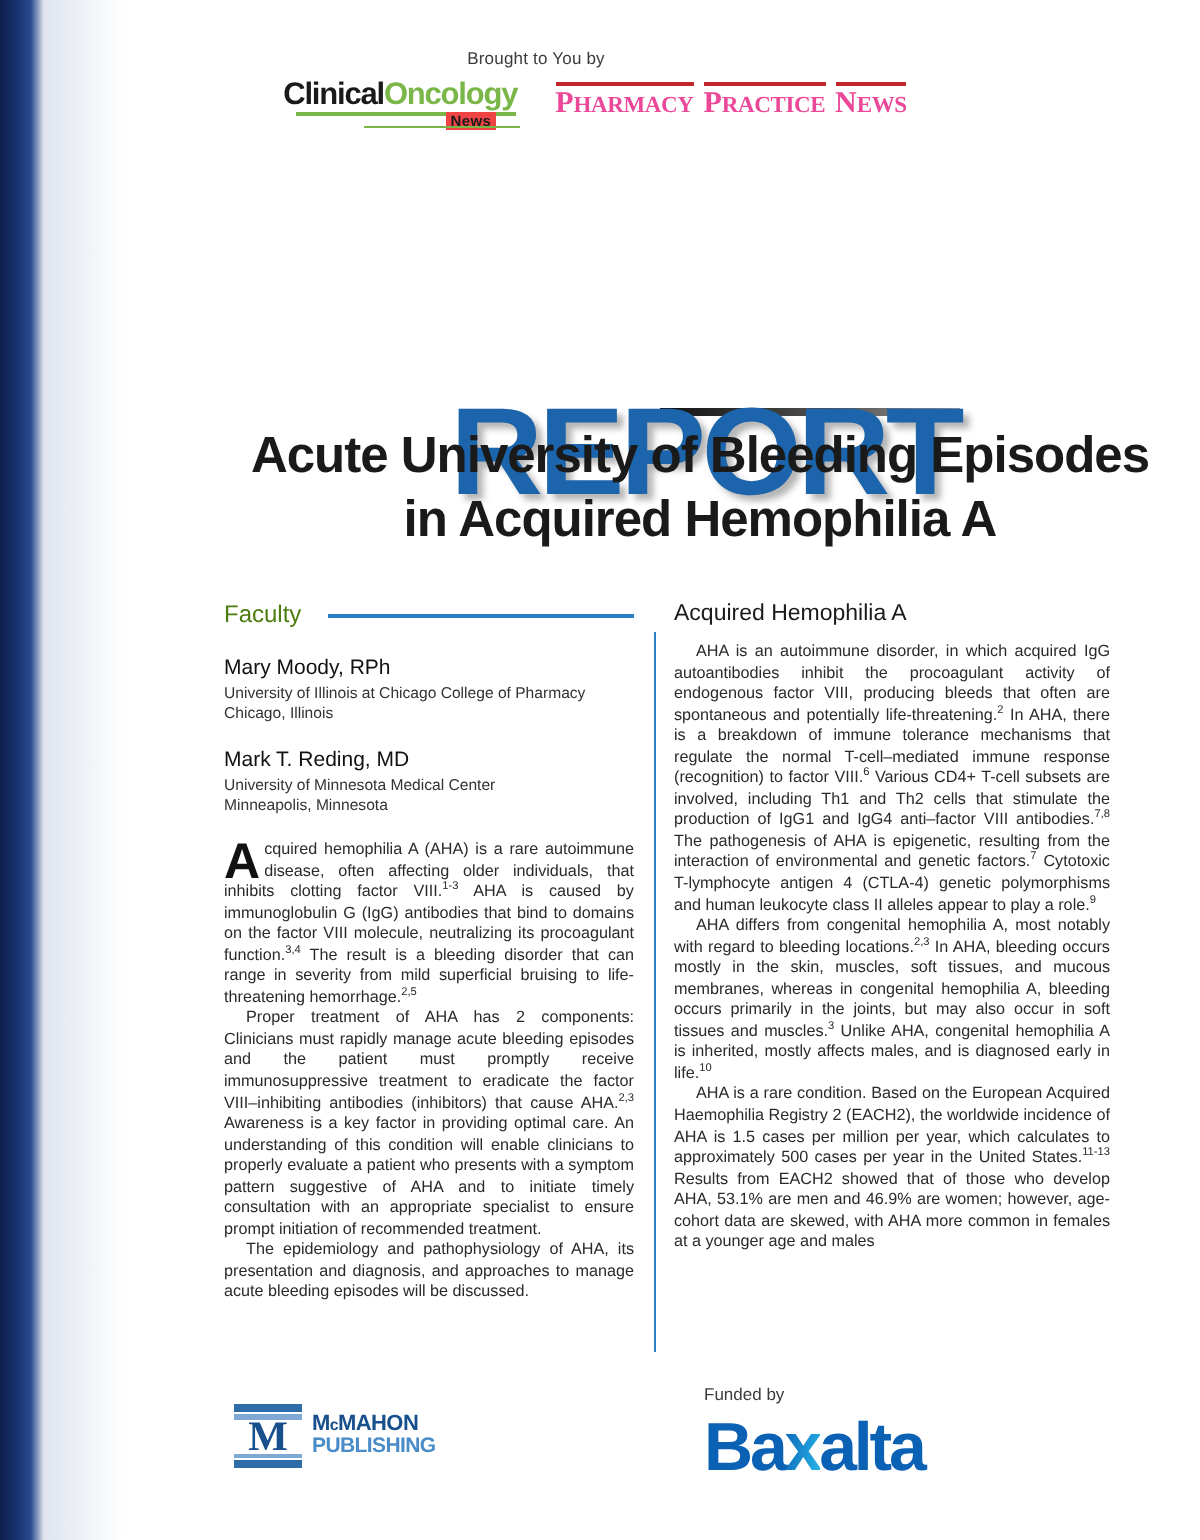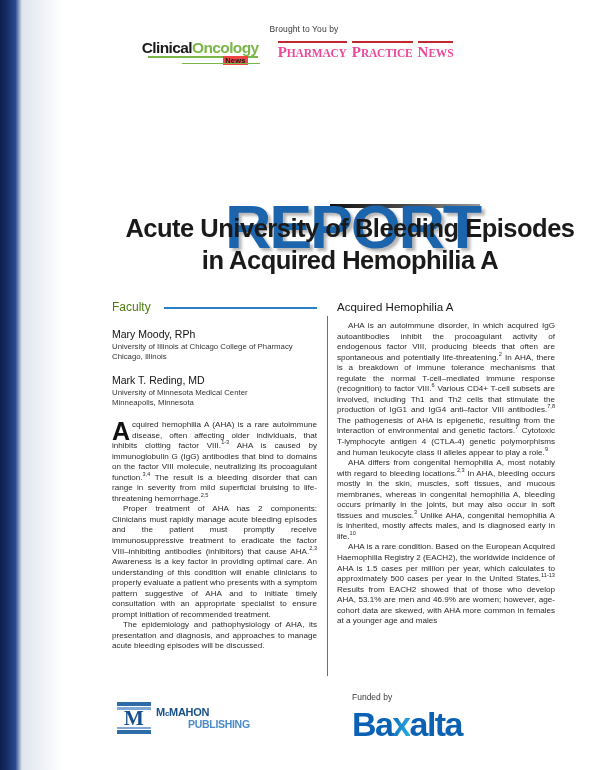--- a/index.html
+++ b/index.html
@@ -19,21 +19,21 @@
     background:linear-gradient(to right,#0d1f4b 0%,#16306b 35%,#2a4a8f 70%,#dfe4ee 100%);
   }
   .spine-fade{
     position:absolute;left:22px;top:0;width:40px;height:770px;
     background:linear-gradient(to right,#dfe4ee 0%,#ffffff 100%);
   }
 
   
   .brought{
     position:absolute;top:24px;left:0;width:536px;text-align:center;
-    font-size:8.5px;color:#3b3b3b;letter-spacing:.1px;padding-left:36px;
+    font-size:8.5px;color:#3b3b3b;letter-spacing:.1px;
   }
   .logos{
     position:absolute;top:40px;left:0;width:600px;height:26px;
     display:flex;justify-content:center;align-items:flex-start;gap:18px;
   }
   
   .co-logo{position:relative;width:118px;height:26px;}
   .co-top{font-size:15.5px;font-weight:bold;letter-spacing:-.6px;line-height:15px;white-space:nowrap;}
   .co-black{color:#1a1a1a;}
   .co-green{color:#7ab648;}
@@ -117,21 +117,21 @@
   .mc-cap{position:absolute;left:0;top:0;width:34px;height:4px;background:#2d6ca8;}
   .mc-cap2{position:absolute;left:0;top:5px;width:34px;height:2.5px;background:#7fa9d4;}
   .mc-base{position:absolute;left:0;bottom:0;width:34px;height:4px;background:#2d6ca8;}
   .mc-base2{position:absolute;left:0;bottom:5px;width:34px;height:2.5px;background:#7fa9d4;}
   .mc-m{position:absolute;left:3px;top:8px;width:28px;height:17px;
         font-size:21px;font-weight:bold;color:#17508c;line-height:17px;text-align:center;
         font-family:"Liberation Serif", serif;}
   .mc-text{line-height:11px;}
   .mc-t1{font-size:11px;font-weight:bold;color:#17508c;letter-spacing:-.3px;}
   .mc-t1 .sm{font-size:8px;}
-  .mc-t2{font-size:10.5px;font-weight:bold;color:#4a8cc7;letter-spacing:-.3px;margin-left:32px;}
+  .mc-t2{font-size:10.5px;font-weight:bold;color:#4a8cc7;letter-spacing:-.3px;}
 
   .funded{position:absolute;left:352px;top:692px;font-size:8.5px;color:#3b3b3b;}
   .baxalta{
     position:absolute;left:352px;top:707px;
     font-size:34px;line-height:34px;font-weight:bold;letter-spacing:-1.6px;
   }
   .bx-a{color:#0b62b5;}
   .bx-x{background:linear-gradient(100deg,#0b62b5 0%,#29b6e8 100%);
         -webkit-background-clip:text;background-clip:text;color:transparent;}
   .bx-b{color:#0b62b5;}

